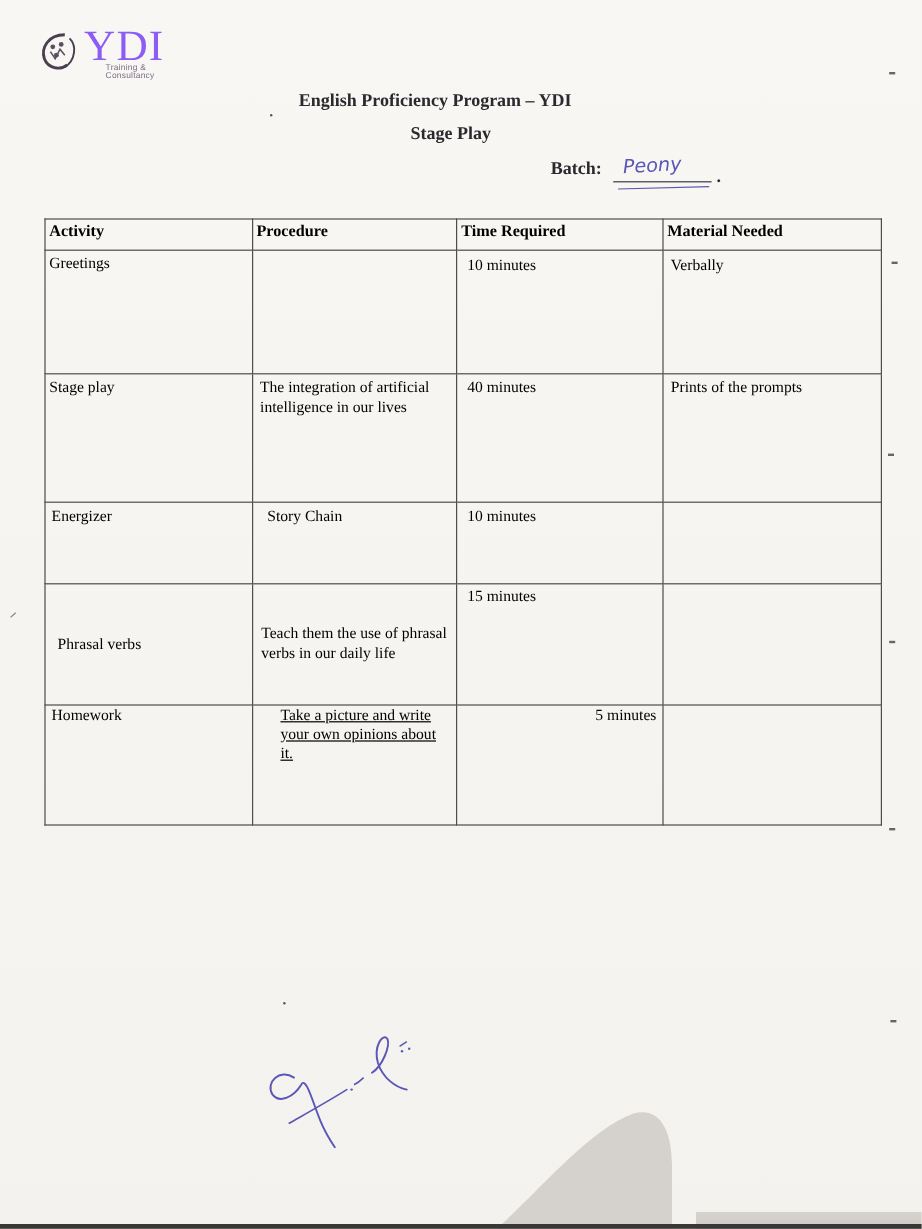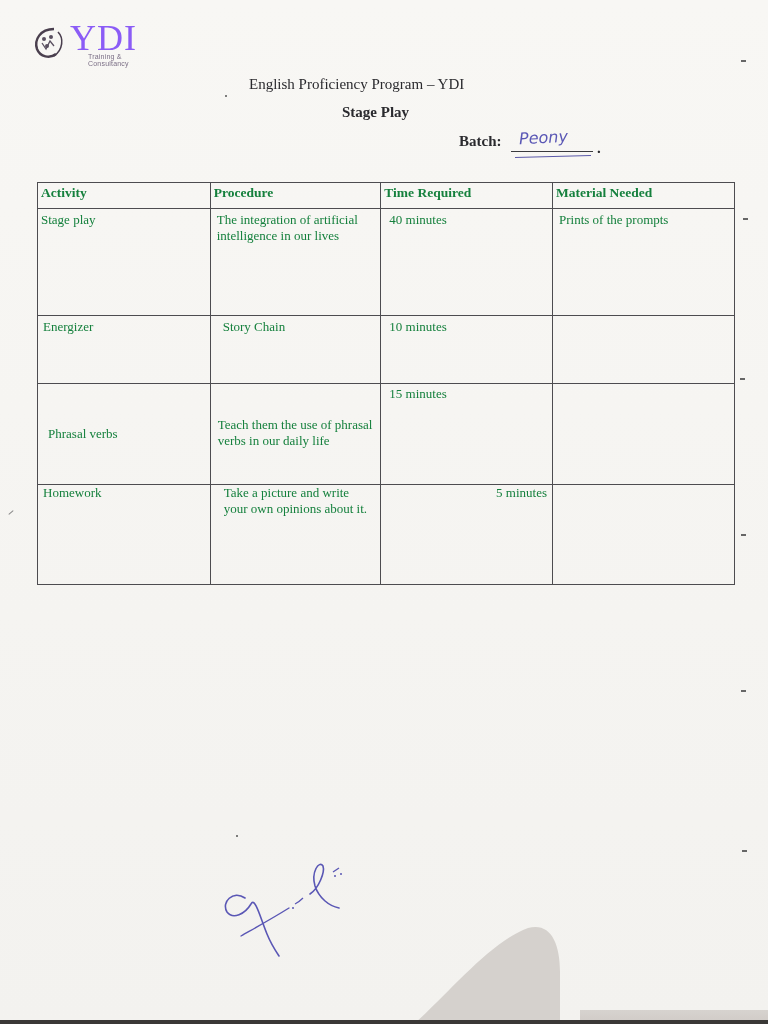--- a/index.html
+++ b/index.html
@@ -43,21 +43,21 @@
       position: absolute;
       left: 56px; top: 31px;
       font-family: "Liberation Sans", sans-serif;
       font-size: 7px;
       color: #7a6e85;
       letter-spacing: 0.2px;
     }
     .title {
       position: absolute;
       left: 249px; top: 76px;
-      font-weight: normal;
+      font-weight: bold;
       font-size: 15px;
       color: #2a2a2e;
     }
     .subtitle {
       position: absolute;
       left: 342px; top: 104px;
       font-weight: bold;
       font-size: 15px;
       color: #2a2a2e;
     }
@@ -114,21 +114,21 @@
       table-layout: fixed;
       width: 698px;
     }
     table.plan td, table.plan th {
       border: 1px solid #4d4c50;
       vertical-align: top;
       font-size: 13px;
       line-height: 16px;
       padding: 2px 5px 0 3px;
       text-align: left;
-      color: #15803d;
+      color: #000000;
     }
     table.plan th {
       font-weight: bold;
       height: 23px;
       font-size: 13.5px;
     }
     .col1 { width: 168px; }
     .col2 { width: 166px; }
     .col3 { width: 167px; }
     .col4 { width: 177px; }
@@ -188,41 +188,47 @@
       <col class="col3">
       <col class="col4">
   </colgroup>
   <tbody>
       <tr>
     <th>Activity</th>
     <th>Procedure</th>
     <th>Time Required</th>
     <th>Material Needed</th>
   </tr>
+  <tr style="height:103px;">
+    <td>Greetings</td>
+    <td></td>
+    <td style="padding-top:4px;padding-left:8px;">10 minutes</td>
+    <td style="padding-top:4px;padding-left:6px;">Verbally</td>
+  </tr>
   <tr style="height:107px;">
     <td style="padding-top:3px;">Stage play</td>
     <td style="padding-top:3px;padding-left:6px;">The integration of artificial intelligence in our lives</td>
     <td style="padding-top:3px;padding-left:8px;">40 minutes</td>
     <td style="padding-top:3px;padding-left:6px;">Prints of the prompts</td>
   </tr>
   <tr style="height:68px;">
     <td style="padding-top:3px;padding-left:5px;">Energizer</td>
     <td style="padding-top:3px;padding-left:12px;font-family:Liberation Serif, serif;">Story Chain</td>
     <td style="padding-top:3px;padding-left:8px;">10 minutes</td>
     <td></td>
   </tr>
   <tr style="height:101px;">
     <td style="vertical-align:middle;padding-left:10px;padding-top:0;">Phrasal verbs</td>
     <td style="padding-top:33px;padding-left:7px;">Teach them the use of phrasal verbs in our daily life</td>
     <td style="padding-top:2px;padding-left:8px;">15 minutes</td>
     <td></td>
   </tr>
   <tr style="height:100px;">
     <td style="padding-top:0;padding-left:5px;">Homework</td>
-    <td style="padding-top:0;padding-left:13px;">Take a picture and write your own opinions about it.</td>
+    <td style="padding-top:0;padding-left:23px;text-decoration:underline;">Take a picture and write your own opinions about it.</td>
     <td style="padding-top:0;padding-left:8px;text-align:right;">5 minutes</td>
     <td></td>
   </tr>
 </tbody>
   </table>
 
 <div class="edge-mark" style="left:741px;top:60px;"></div>
 <div class="edge-mark" style="left:743px;top:218px;"></div>
 <div class="edge-mark" style="left:740px;top:378px;"></div>
 <div class="edge-mark" style="left:741px;top:534px;"></div>

